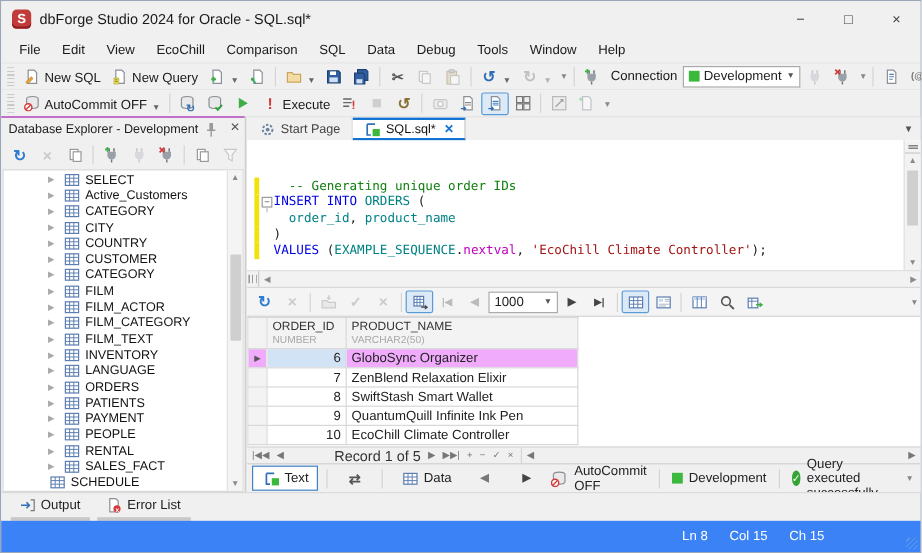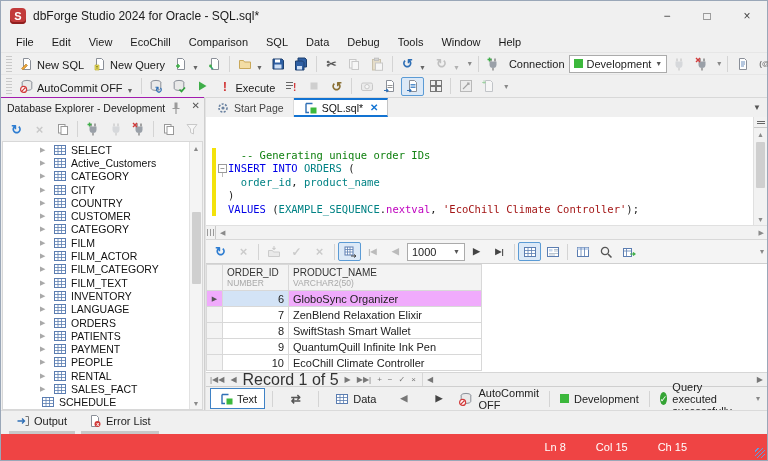--- a/index.html
+++ b/index.html
@@ -87,36 +87,36 @@
   .grid th, .grid td { border:1px solid #d8d8d8; padding:0 4px; height:16px; font-weight:normal; text-align:left; overflow:hidden; white-space:nowrap; }
   .grid th { background:#f3f3f3; height:26px; vertical-align:top; padding-top:2px; }
   .grid th .cn { font-size:10px; color:#333; }
   .grid th .ct { font-size:8.5px; color:#a8a8a8; }
   .grid .rowmark { width:16px; background:#f3f3f3; text-align:center; color:#555; font-size:7px; padding:0; }
   .grid td.num { text-align:right; }
   .grid tr.sel td { background:#f0abfc; }
   .grid tr.sel td.focus { background:#d3e3f6; }
   .recnav { height:14px; flex:0 0 auto; background:#f0f0f0; border-top:1px solid #d6d6d6; display:flex; align-items:center; font-size:9px; color:#555; gap:6px; padding-left:4px; }
   .recnav .nv { font-size:8px; color:#777; }
-  .recnav .rtext { color:#333; font-size:16px; }
+  .recnav .rtext { color:#333; font-size:12px;margin-left:36px; }
   .recnav .hsc { flex:1; display:flex; align-items:center; border-left:1px solid #d6d6d6; height:100%; padding:0 4px; justify-content:space-between; }
 
   
   .doctabs { height:24px; flex:0 0 auto; display:flex; align-items:center; background:#f0f0f0; border-top:1px solid #cfcfcf; padding:0 4px; gap:4px; }
   .dtab { display:flex; align-items:center; gap:4px; padding:2px 7px; border:1px solid transparent; color:#222; }
   .dtab.active { border:1px solid #3f82c6; background:#fff; }
   .statuses { margin-left:auto; display:flex; align-items:center; gap:7px; }
   .statuses .sseg { display:flex; align-items:center; gap:5px; }
   .gs { width:9px; height:9px; background:#3cb83c; display:inline-block; }
   .okc { width:13px; height:13px; border-radius:50%; background:#35a435; color:#fff; font-size:9px; display:inline-flex; align-items:center; justify-content:center; }
 
   
   .outtabs { height:24px; flex:0 0 auto; display:flex; align-items:flex-end; background:#f0f0f0; padding-left:8px; gap:6px; border-top:1px solid #dadada; }
   .otab { display:flex; align-items:center; gap:4px; padding:2px 8px 3px 6px; border-bottom:3px solid #c8c8c8; color:#222; }
-  .statusbar { height:26px; flex:0 0 auto; background:#ef4444; color:#fff; display:flex; align-items:center; justify-content:flex-end; gap:30px; padding-right:80px; font-size:11px; position:relative; }
+  .statusbar { height:26px; flex:0 0 auto; background:#3b82f6; color:#fff; display:flex; align-items:center; justify-content:flex-end; gap:18px; padding-right:80px; font-size:11px; position:relative; }
   .gripbr { position:absolute; right:2px; bottom:2px; width:10px; height:10px; background:repeating-linear-gradient(135deg,transparent 0 2px,#5ea0e0 2px 3px); }
 </style>
 </head>
 <body>
 
 <div class="window">
 
   <div class="titlebar">
     <div class="applogo">S</div>
     <span class="title-text">dbForge Studio 2024 for Oracle - SQL.sql*</span>

